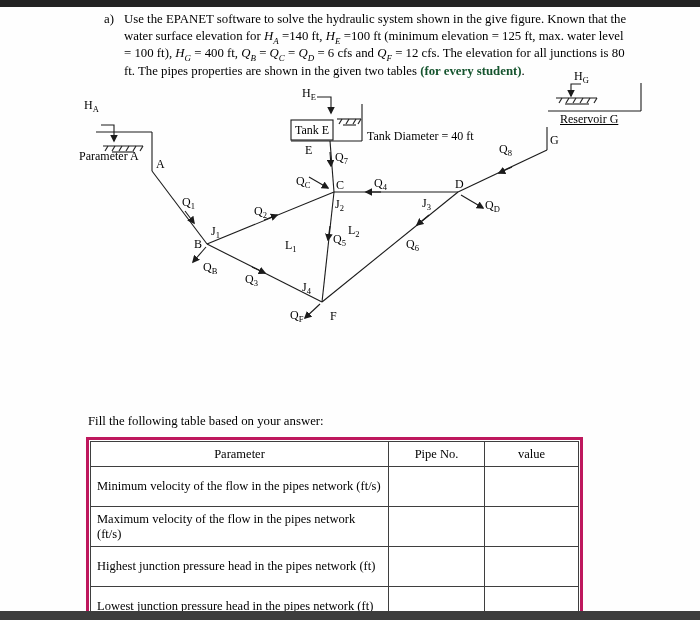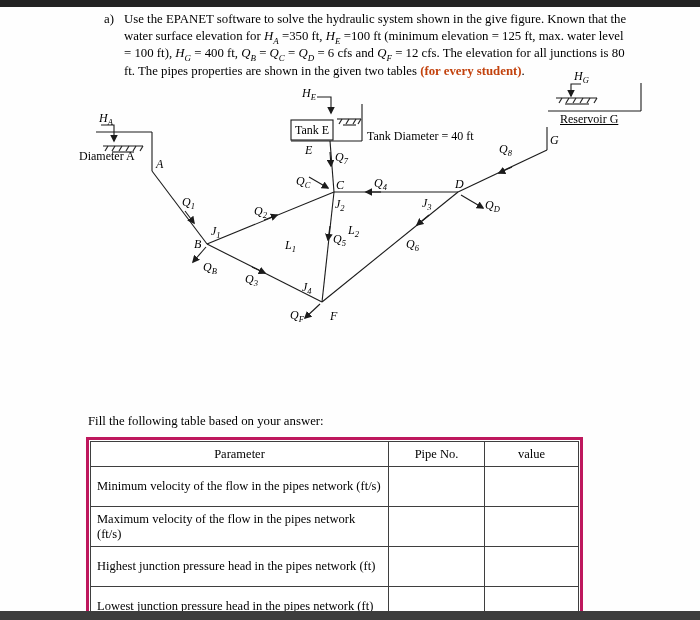--- a/index.html
+++ b/index.html
@@ -4,26 +4,26 @@
 <style>
   * { margin:0; padding:0; box-sizing:border-box; }
   body { width:700px; height:620px; font-family:"Liberation Serif", serif; background:#ffffff; }
   .page { position:relative; width:700px; height:620px; background:#fefefefe; overflow:hidden; color:#000; }
   .topbar { position:absolute; left:0; top:0; width:700px; height:7px; background:#232323; }
   .bottombar { position:absolute; left:0; top:611px; width:700px; height:9px; background:#3d3d3d; }
 
   .problem { position:absolute; left:104px; top:11px; width:565px; font-size:12.8px; line-height:17.2px; }
   .pline { white-space:nowrap;font-family:Liberation Serif, serif; }
   .alabel { display:inline-block; width:20px; }
-  .red { color:#c2410c; }
+  .red { color:#14532d; }
   .bold { font-weight:700; }
   .italic { font-style:italic; }
   sub { font-size:70%; line-height:0; }
 
-  .dlabel { position:absolute; font-size:12px; font-style:italic; line-height:12px; white-space:nowrap; }
+  .dlabel { position:absolute; font-size:12px; line-height:12px; white-space:nowrap; }
   .dlabel.upright { font-style:normal; }
   .dlabel sub { font-size:8.5px; }
   svg.diagram { position:absolute; left:0; top:0; }
 
   .prompt { position:absolute; left:88px; top:414px; font-size:12.8px; }
   .table-wrap { position:absolute; left:86px; top:437px; border:3px solid #be185d; padding:1px; background:#fff; }
   table.answers { border-collapse:collapse; font-size:12.5px; }
   table.answers th, table.answers td { border:1px solid #3f3f3f; }
   table.answers th { font-weight:400; text-align:center; height:25px; }
   table.answers td { height:40px; padding:0 6px; }
@@ -34,21 +34,21 @@
   td.cell-pipe, td.cell-val { text-align:center; }
 </style>
 </head>
 <body>
 
 <div class="page">
   <div class="topbar"></div>
 
   <div class="problem">
     <div class="pline"><span class="alabel">a)</span><span><span>Use the EPANET software to solve the hydraulic system shown in the give figure. Known that the</span></span></div>
-    <div class="pline" style="padding-left:20px;"><span>water surface elevation for </span><span class="italic">H</span><sub class="italic">A</sub><span> =350 ft, </span><span class="italic">H</span><sub class="italic">E</sub><span> =100 ft (minimum elevation = 125 ft, max. water level</span></div>
+    <div class="pline" style="padding-left:20px;"><span>water surface elevation for </span><span class="italic">H</span><sub class="italic">A</sub><span> =140 ft, </span><span class="italic">H</span><sub class="italic">E</sub><span> =100 ft (minimum elevation = 125 ft, max. water level</span></div>
     <div class="pline" style="padding-left:20px;"><span>= 100 ft), </span><span class="italic">H</span><sub class="italic">G</sub><span> = 400 ft, </span><span class="italic">Q</span><sub class="italic">B</sub><span> = </span><span class="italic">Q</span><sub class="italic">C</sub><span> = </span><span class="italic">Q</span><sub class="italic">D</sub><span> = 6 cfs and </span><span class="italic">Q</span><sub class="italic">F</sub><span> = 12 cfs. The elevation for all junctions is 80</span></div>
     <div class="pline" style="padding-left:20px;"><span>ft. The pipes properties are shown in the given two tables </span><span class="red bold">(for every student)</span><span>.</span></div>
   </div>
 
   <svg class="diagram" width="700" height="620" viewBox="0 0 700 620">
     <defs>
       <marker id="arr" viewBox="0 0 10 10" refX="8" refY="5" markerWidth="7" markerHeight="7" orient="auto-start-reverse">
         <path d="M0,0 L10,5 L0,10 z" fill="#1b1b1b"></path>
       </marker>
     </defs>
@@ -120,22 +120,22 @@
 
       <g>
         <line x1="206" y1="247" x2="193" y2="262" marker-end="url(#arr)"></line>
         <line x1="309" y1="177" x2="328" y2="188" marker-end="url(#arr)"></line>
         <line x1="461" y1="195" x2="483" y2="208" marker-end="url(#arr)"></line>
         <line x1="320" y1="304" x2="305" y2="318" marker-end="url(#arr)"></line>
       </g>
     </g>
   </svg>
 
-  <span class="dlabel" style="left:84px; top:112px;margin-left:15px;">H<sub>A</sub></span>
-  <span class="dlabel upright" style="left:79px; top:150px;">Diameter A</span>
+  <span class="dlabel" style="left:84px; top:99px;">H<sub>A</sub></span>
+  <span class="dlabel upright" style="left:79px; top:150px;">Parameter A</span>
   <span class="dlabel" style="left:156px; top:158px;">A</span>
   <span class="dlabel" style="left:182px; top:196px;">Q<sub>1</sub></span>
   <span class="dlabel" style="left:211px; top:225px;">J<sub>1</sub></span>
   <span class="dlabel" style="left:194px; top:238px;">B</span>
   <span class="dlabel" style="left:203px; top:261px;">Q<sub>B</sub></span>
   <span class="dlabel" style="left:254px; top:205px;">Q<sub>2</sub></span>
   <span class="dlabel" style="left:245px; top:273px;">Q<sub>3</sub></span>
   <span class="dlabel" style="left:279px; top:239px;margin-left:6px;">L<sub>1</sub></span>
   <span class="dlabel" style="left:302px; top:87px;">H<sub>E</sub></span>
   <span class="dlabel upright" style="left:295px; top:124px;">Tank E</span>

